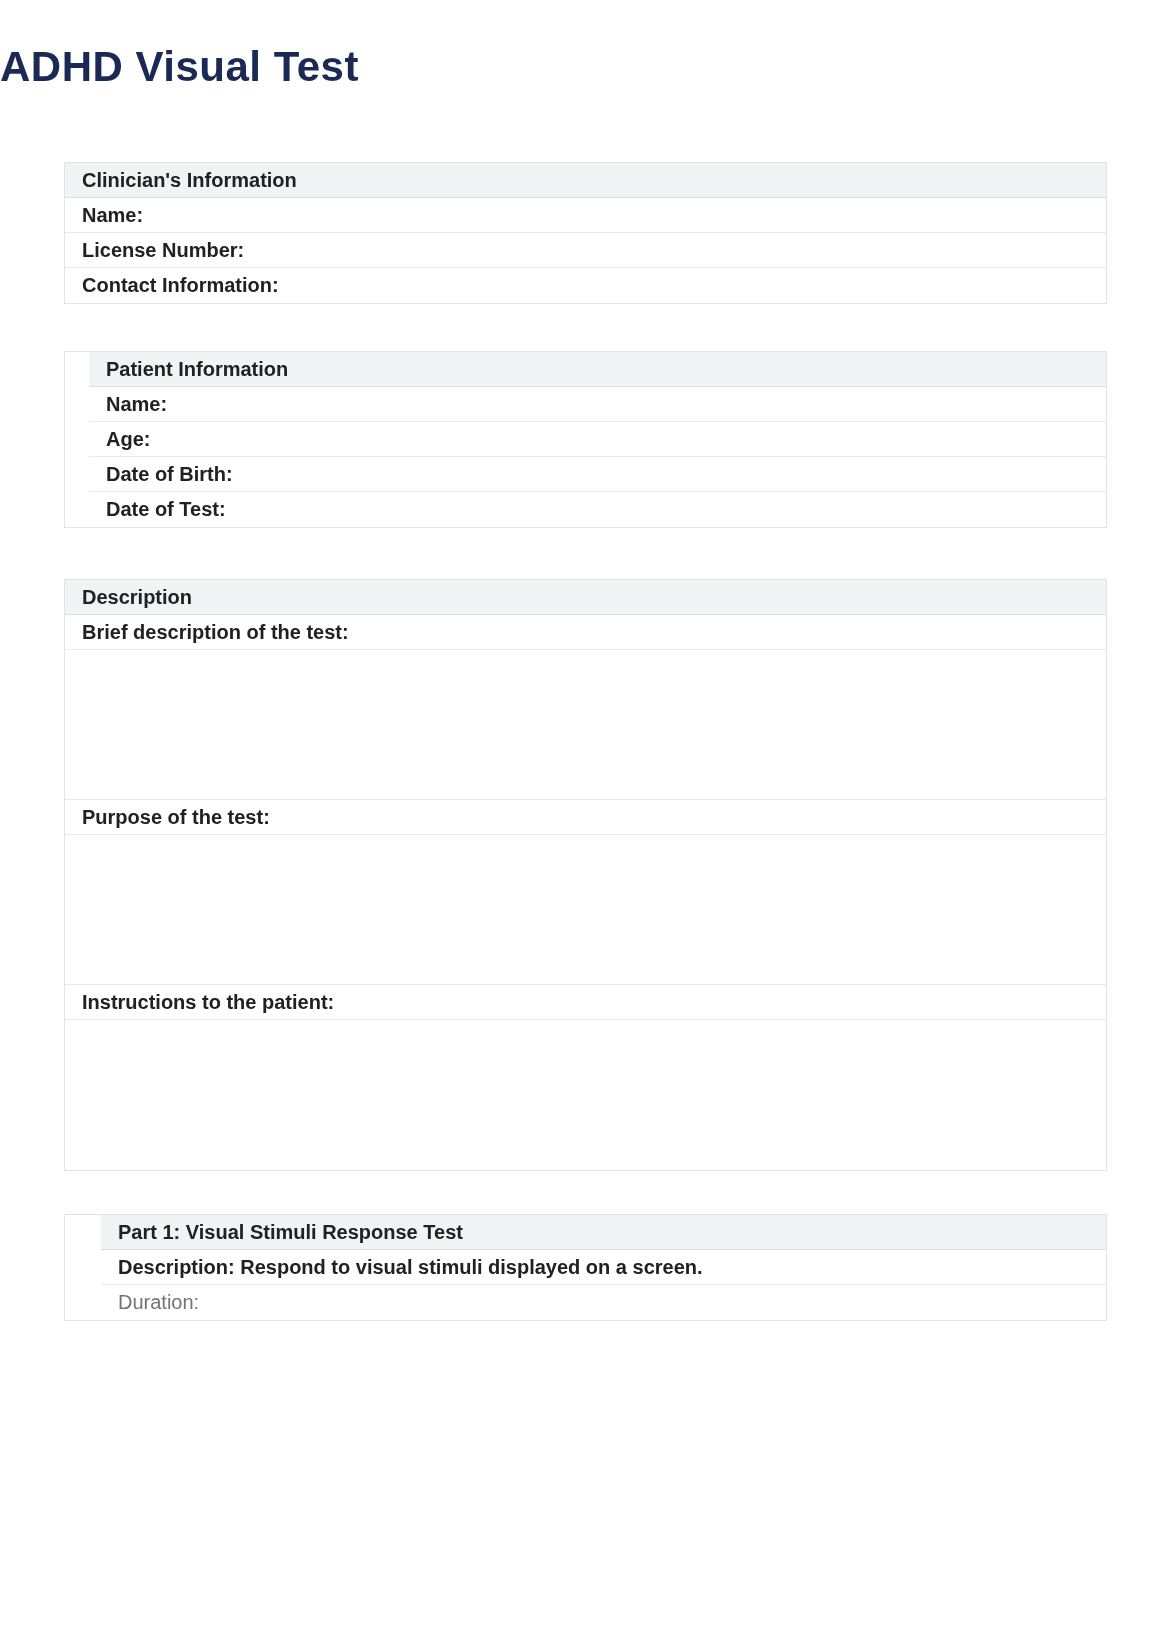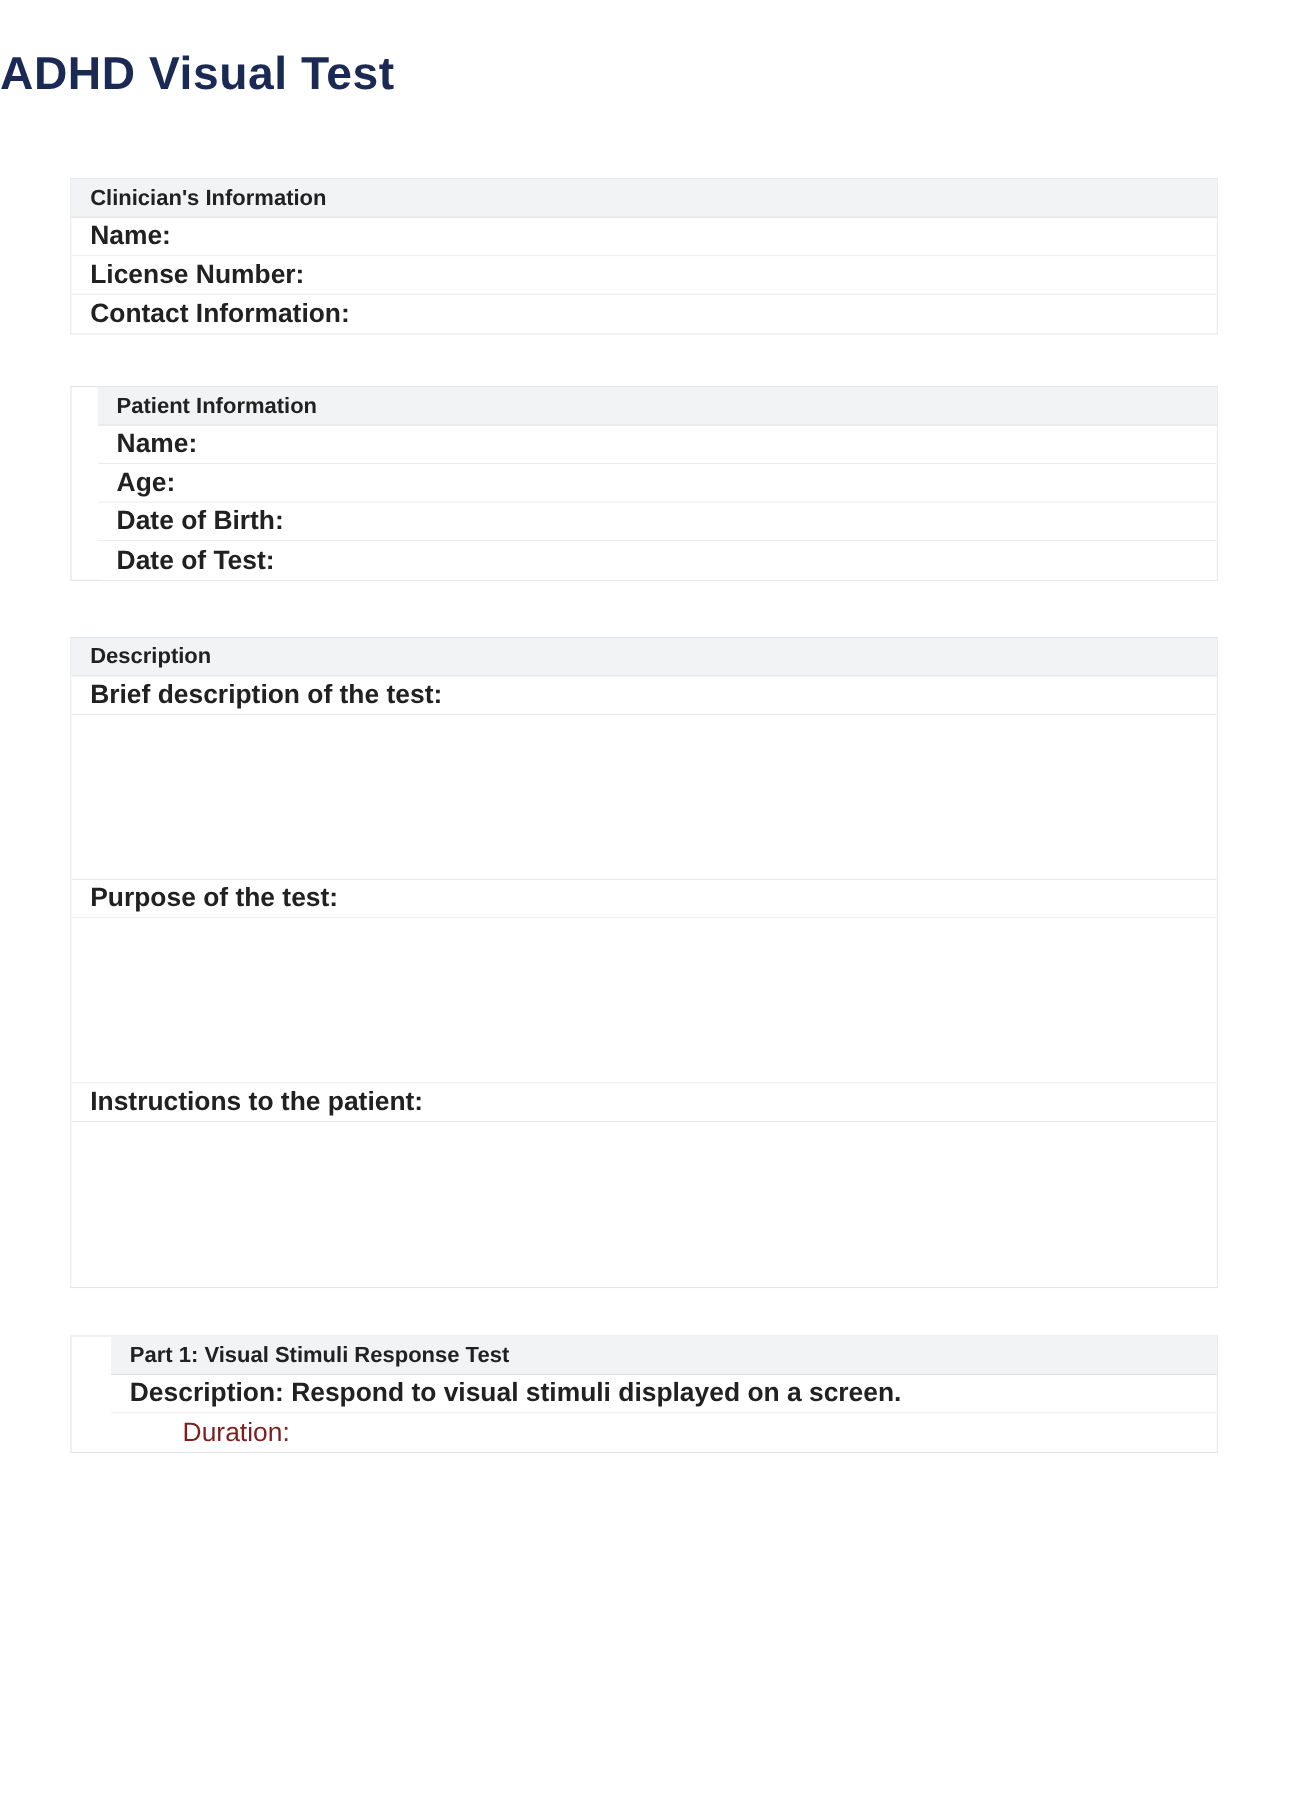--- a/index.html
+++ b/index.html
@@ -53,31 +53,30 @@
   .blank-row {
     height: 150px;
     align-items: flex-start;
   }
   .header-label {
     font-size: 20px;
     font-weight: 700;
     color: var(--label-color, #212121);
   }
   .field-label {
-    font-size: 24px;
+    font-size: 20px;
     white-space: pre;
   }
   .field-label.bold {
     font-weight: 700;
     color: var(--label-color, #212121);
   }
   .field-label.regular {
     font-weight: 400;
-    color: #7f1d1d;
-    margin-left: 48px;
+    color: #737373;
   }
   .field-value {
     flex: 1;
     height: 100%;
   }
 </style>
 </head>
 <body>
 
 <div class="page">

